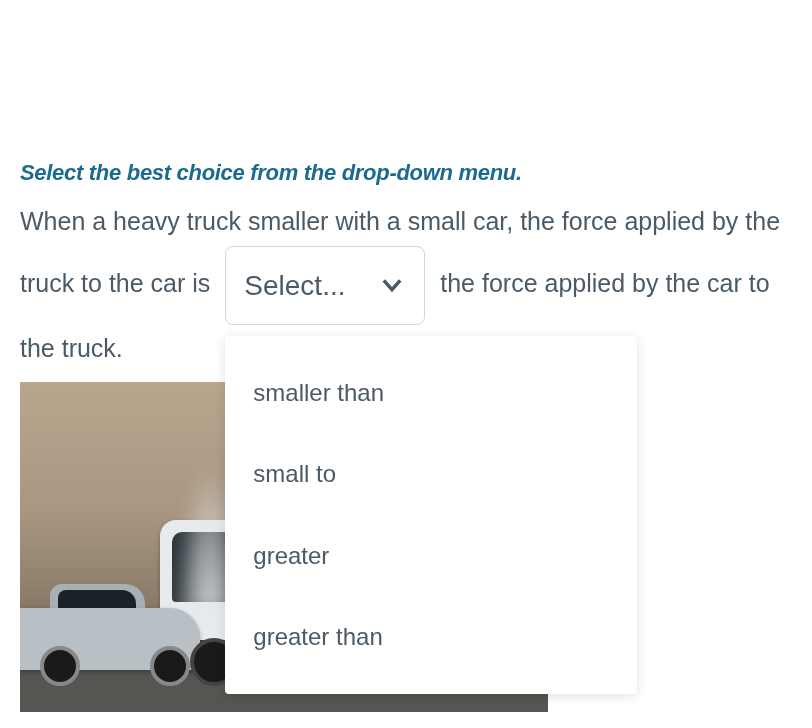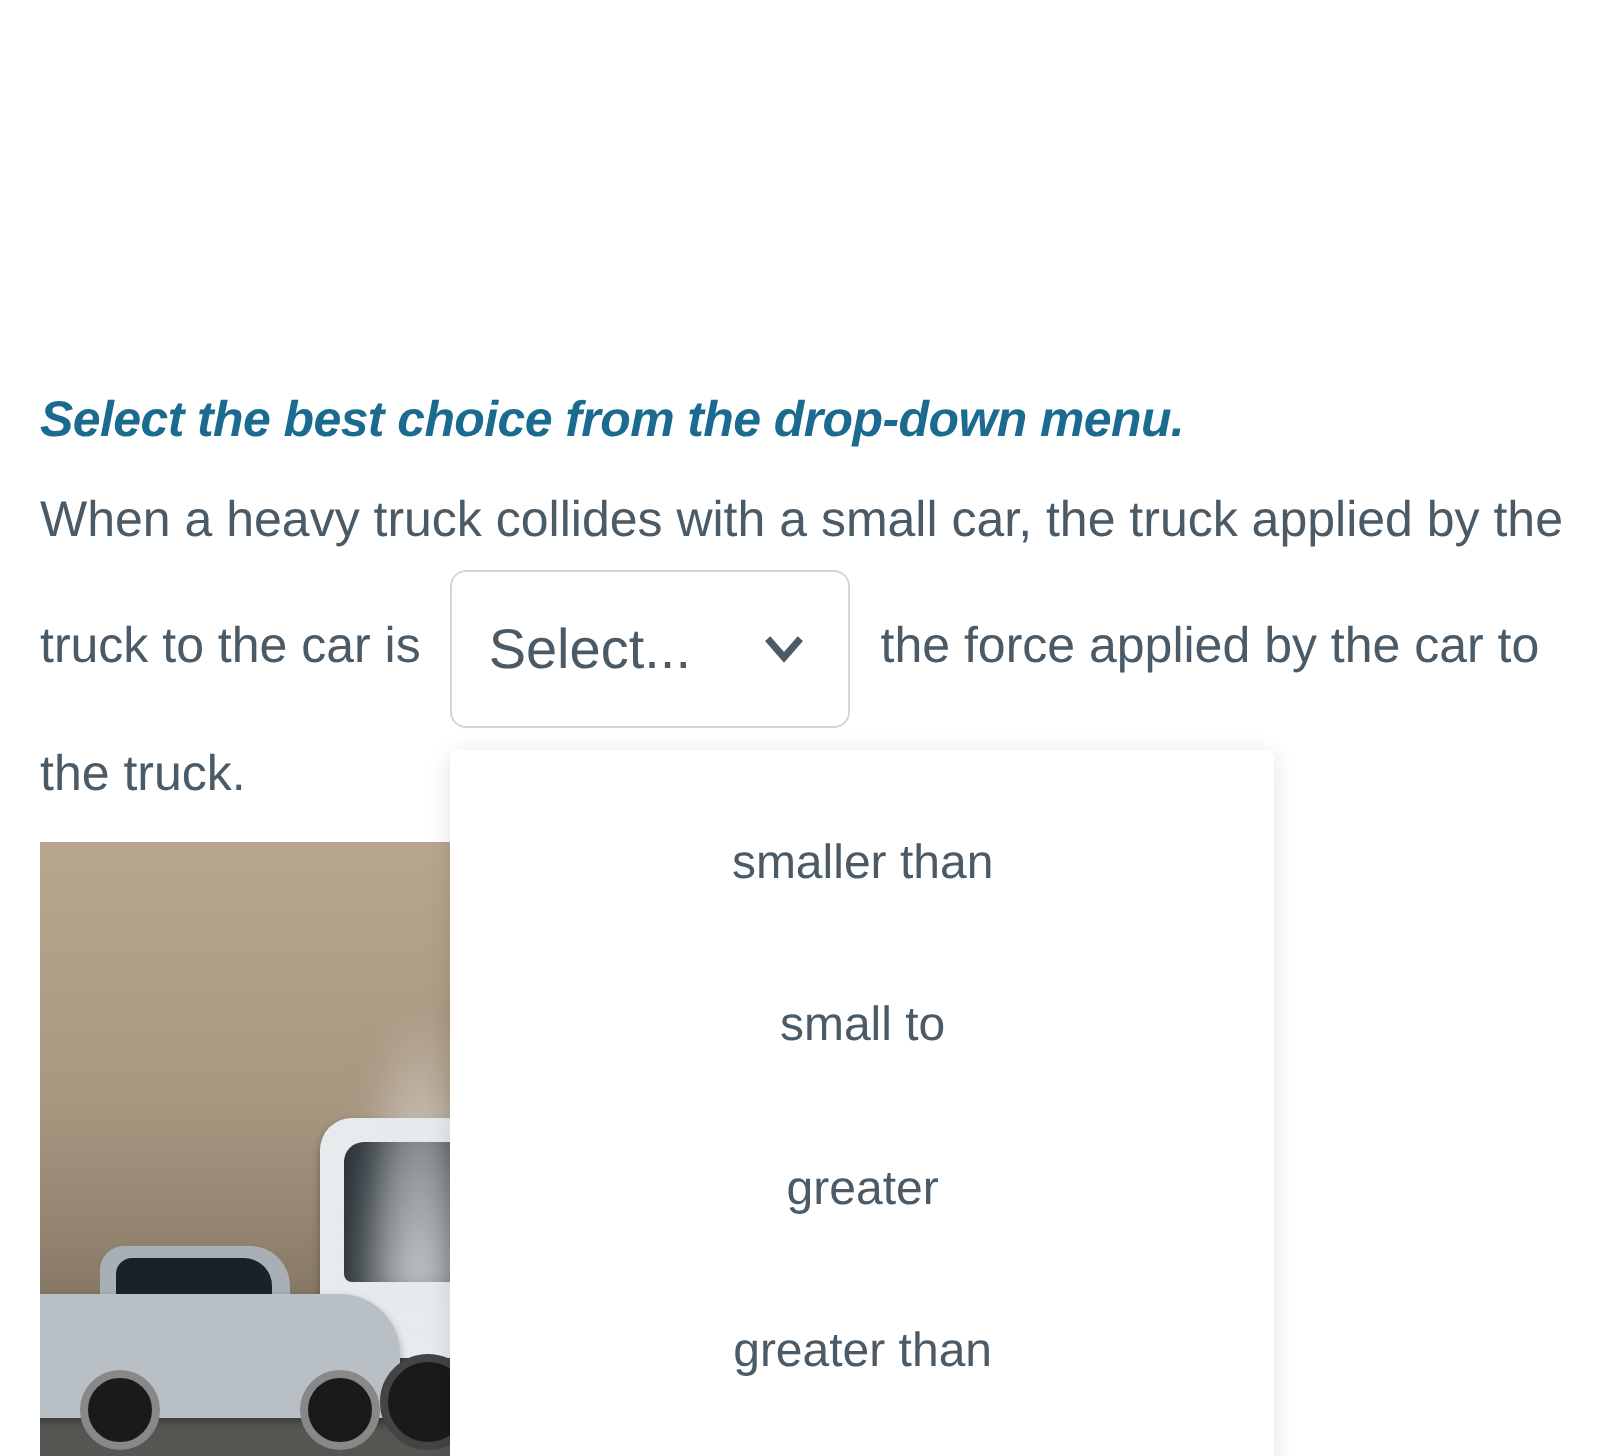--- a/index.html
+++ b/index.html
@@ -13,24 +13,23 @@
       padding: 20px 20px 20px 20px;
       width: 812px;
     }
     .container {
       padding-top: 140px;
     }
     .instruction {
       color: #1b6a8f;
       font-weight: 700;
       font-style: italic;
-      font-size: 25px;
+      font-size: 22px;
       margin-bottom: 12px;
       letter-spacing: -0.3px;
-      margin-top: 36px;
     }
     .question-wrapper {
       position: relative;
     }
     .question-text {
       color: #4a5a66;
       font-size: 25px;
       line-height: 1.9;
       font-weight: 400;
     }
@@ -74,21 +73,20 @@
     .dropdown-menu {
       position: absolute;
       top: 90px;
       left: 0;
       background: #ffffff;
       border-radius: 4px;
       box-shadow: 0 2px 12px rgba(0,0,0,0.12);
       min-width: 412px;
       padding: 16px 0;
       z-index: 10;
-      text-align: center;
     }
     .dropdown-option {
       padding: 18px 28px;
       color: #4a5a66;
       font-size: 24px;
       cursor: pointer;
     }
     .image-container {
       margin-top: 10px;
       width: 528px;
@@ -216,21 +214,21 @@
     }
   </style>
 </head>
 <body>
 
 <div class="container">
   <div class="instruction">Select the best choice from the drop-down menu.</div>
 
   <div class="question-wrapper">
     <div class="question-text">
-      <span class="text-segment">When a heavy truck collides with a small car, the truck applied by the truck to the car is</span>
+      <span class="text-segment">When a heavy truck smaller with a small car, the force applied by the truck to the car is</span>
       <span class="dropdown-wrapper">
         <span class="dropdown">
           <span class="dropdown-label">Select...</span>
           <span class="chevron-icon">
             <svg viewBox="0 0 24 24">
                 <polyline points="5 8 12 16 19 8"></polyline>
               </svg>
           </span>
         </span>
         <div class="dropdown-menu">

